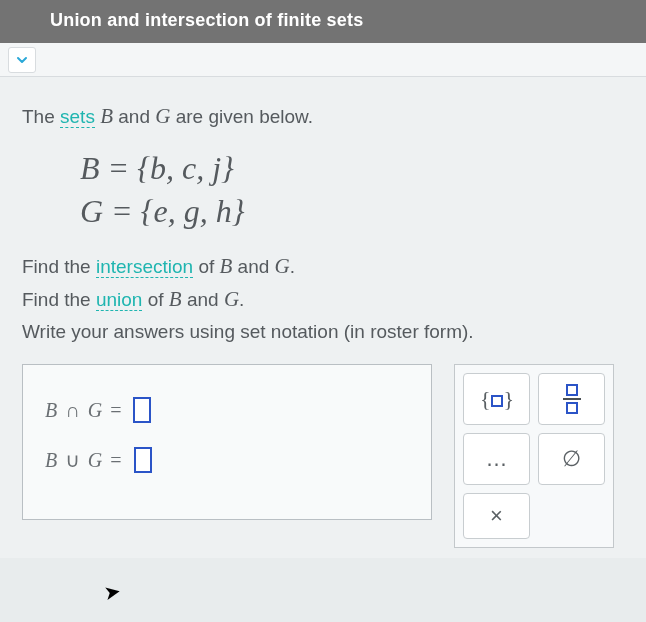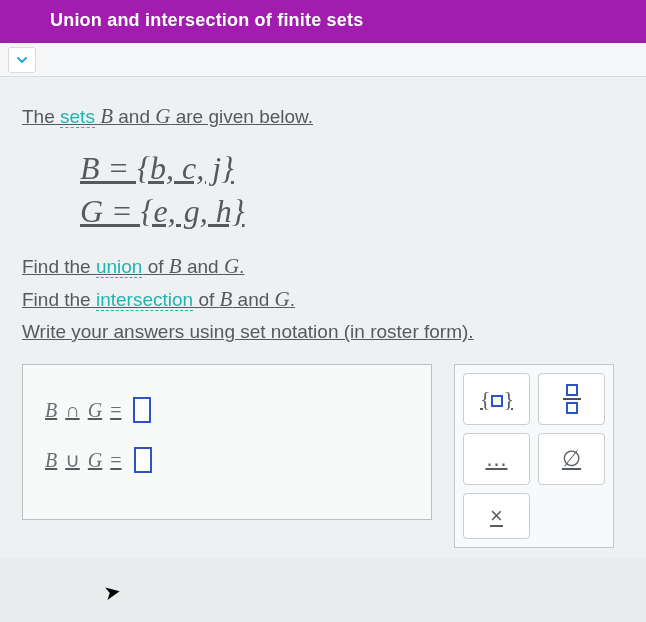--- a/index.html
+++ b/index.html
@@ -5,21 +5,21 @@
     * { box-sizing: border-box; margin: 0; padding: 0; }
     body {
       font-family: Arial, Helvetica, sans-serif;
       background: #e8eced;
       width: 646px;
       height: 622px;
       overflow: hidden;
       color: #555a5e;
     }
     .header-bar {
-      background: #a21caf;
+      background: #737373;
       color: #fff;
       padding: 10px 16px 12px 50px;
       font-size: 18px;
       font-weight: bold;
       letter-spacing: 0.2px;
     }
     .tab-row {
       background: #f4f6f7;
       height: 34px;
       position: relative;
@@ -35,21 +35,20 @@
       border: 1px solid #d8dcdf;
       border-radius: 3px;
       display: flex;
       align-items: center;
       justify-content: center;
     }
     .tab-chevron svg { width: 16px; height: 16px; }
     .content {
       padding: 24px 22px 10px 22px;
       background: #eef1f2;
-      text-decoration: underline;
     }
     .prose { font-size: 19px; line-height: 1.5; color: #555a5e; }
     .prose .link {
       color: #1fb5b0;
       border-bottom: 1px dashed #1fb5b0;
       cursor: pointer;
     }
     .mathvar { font-style: italic; font-family: "Times New Roman", serif; font-size: 21px; }
     .set-defs {
       margin: 14px 0 18px 58px;
@@ -182,24 +181,24 @@
   <p class="prose">
     <span>The </span><span class="link">sets</span><span> </span><span class="mathvar">B</span><span> and </span><span class="mathvar">G</span><span> are given below.</span>
   </p>
 
   <div class="set-defs">
     <div>B = {b, c, j}</div>
     <div>G = {e, g, h}</div>
   </div>
 
   <p class="prose instr">
-    <span>Find the </span><span class="link">union</span><span> of </span><span class="mathvar">B</span><span> and </span><span class="mathvar">G</span><span>.</span>
+    <span>Find the </span><span class="link">intersection</span><span> of </span><span class="mathvar">B</span><span> and </span><span class="mathvar">G</span><span>.</span>
   </p>
   <p class="prose instr">
-    <span>Find the </span><span class="link">intersection</span><span> of </span><span class="mathvar">B</span><span> and </span><span class="mathvar">G</span><span>.</span>
+    <span>Find the </span><span class="link">union</span><span> of </span><span class="mathvar">B</span><span> and </span><span class="mathvar">G</span><span>.</span>
   </p>
   <p class="prose instr">Write your answers using set notation (in roster form).</p>
 
   <div class="answer-area">
     <div class="answer-box">
       <div class="answer-row">
         <span>B</span>
         <span class="op">∩</span>
         <span>G</span>
         <span class="op">=</span>

